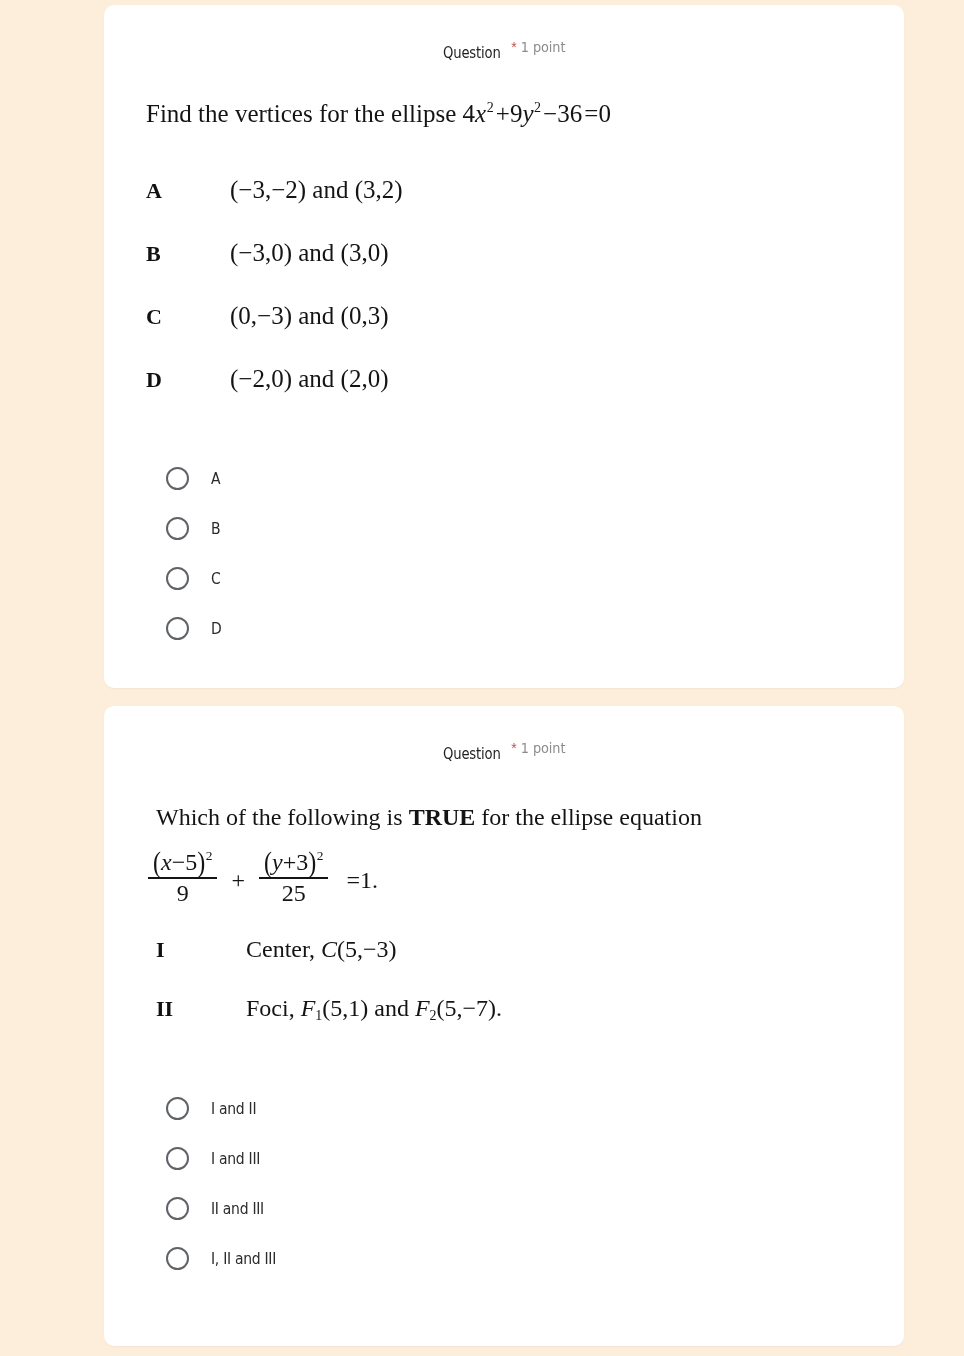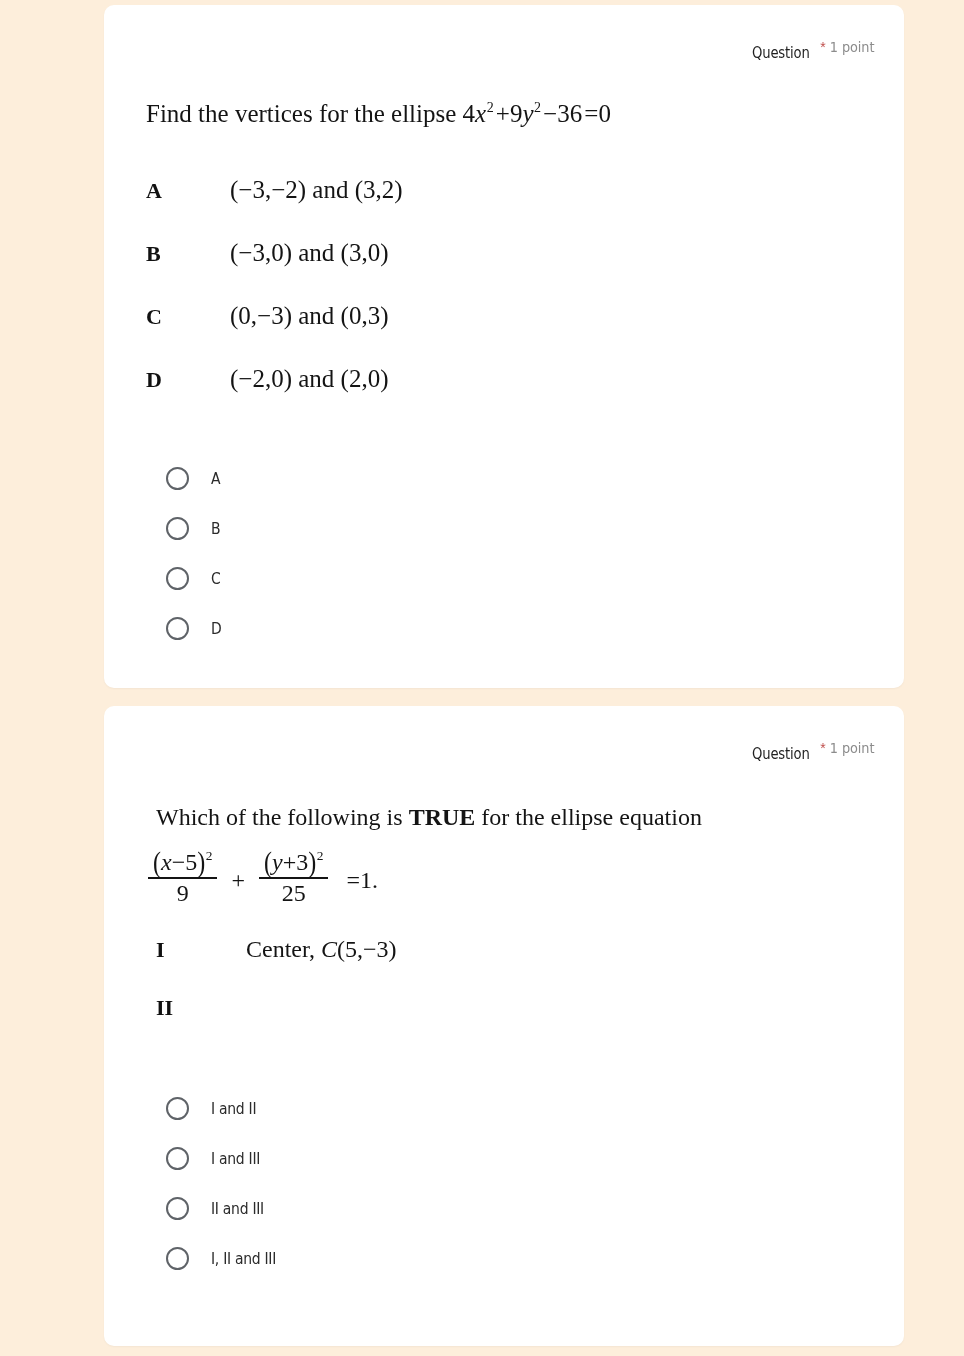--- a/index.html
+++ b/index.html
@@ -33,21 +33,21 @@
     padding: 34px 30px 0 30px;
   }
   .qcard.second {
     height: 640px;
     margin-top: 18px;
     padding: 34px 30px 0 30px;
   }
   .qhead {
     display: flex;
     align-items: flex-start;
-    justify-content: flex-end;
+    justify-content: center;
     height: 24px;
   }
   .qlabel {
     font-family: "DejaVu Sans", sans-serif;
     font-size: 15px;
     font-weight: 400;
     color: #1f1f1f;
     letter-spacing: -0.2px;
     transform: scaleX(0.88);
     transform-origin: left top;
@@ -298,20 +298,26 @@
     <div class="mathbody stmts">
       <div class="stmt-row">
         <div class="stmt-key">I</div>
         <div class="stmt-val">
           <span>Center,</span>
           <var>C</var><span>(5,−3)</span>
         </div>
       </div>
       <div class="stmt-row">
         <div class="stmt-key">II</div>
+        <div class="stmt-val">
+          <span>Foci,</span>
+          <var>F</var><sub class="sb">1</sub><span>(5,1)</span>
+          <span>and</span>
+          <var>F</var><sub class="sb">2</sub><span>(5,−7)</span><span>.</span>
+        </div>
       </div>
     </div>
 
     <div class="radios q2">
       <div class="radio-row">
         <span class="radio-circle"></span>
         <span class="radio-label">I and II</span>
       </div>
       <div class="radio-row">
         <span class="radio-circle"></span>

